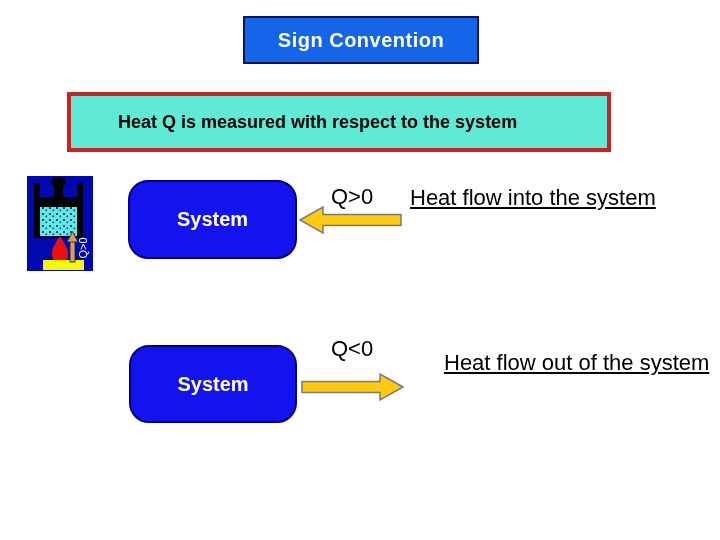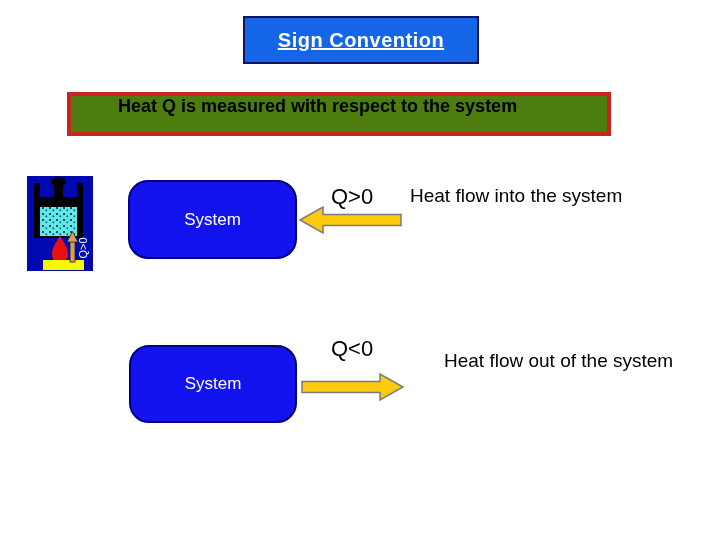--- a/index.html
+++ b/index.html
@@ -5,43 +5,43 @@
   html,body{margin:0;padding:0;background:#ffffff;}
   .slide{
     position:relative;width:720px;height:540px;background:#ffffff;overflow:hidden;
     font-family:"Liberation Sans", sans-serif;color:var(--text,#000);
   }
   .title-box{
     position:absolute;left:243px;top:16px;width:236px;height:48px;box-sizing:border-box;
     background:var(--title-bg,#1565e8);border:2px solid var(--title-border,#14145e);
     display:flex;align-items:center;justify-content:center;
   }
-  .title-box span{color:var(--title-text,#fff);font-weight:bold;font-size:20px;letter-spacing:.5px;text-decoration:underline;}
+  .title-box span{color:var(--title-text,#fff);font-weight:bold;font-size:20px;letter-spacing:.5px;}
   .statement-box{
-    position:absolute;left:67px;top:92px;width:544px;height:44px;box-sizing:border-box;
-    border:4px solid var(--statement-border,#cc2222);background:#4d7c0f;
-    display:flex;
+    position:absolute;left:67px;top:92px;width:544px;height:60px;box-sizing:border-box;
+    border:4px solid var(--statement-border,#cc2222);background:#5eead4;
+    display:flex;align-items:center;
   }
   .statement-box span{font-weight:bold;font-size:18px;padding-left:47px;}
   .figure{position:absolute;left:27px;top:176px;width:66px;height:95px;}
   .system-box{
     position:absolute;box-sizing:border-box;border-radius:20px;
     background:var(--system-box-bg,#1313f0);border:2px solid var(--system-box-border,#000080);
     display:flex;align-items:center;justify-content:center;
   }
-  .system-box span{color:var(--system-box-text,#fff);font-weight:normal;font-size:17px;}
+  .system-box span{color:var(--system-box-text,#fff);font-weight:bold;font-size:20px;}
   .sb1{left:128px;top:180px;width:169px;height:79px;}
   .sb2{left:129px;top:345px;width:168px;height:78px;}
   .arrow{position:absolute;}
   .ar1{left:299px;top:205px;}
   .ar2{left:300px;top:372px;}
   .q-label{position:absolute;font-size:22px;}
   .q1{left:331px;top:184px;}
   .q2{left:331px;top:336px;}
-  .desc{position:absolute;font-size:19px;}
+  .desc{position:absolute;font-size:22px;text-decoration:underline;}
   .d1{left:410px;top:185px;}
   .d2{left:412px;top:350px;margin-left:32px;}
 </style>
 </head>
 <body>
 
 <div class="slide">
 
   <div class="title-box">
     <span>Sign Convention</span>

